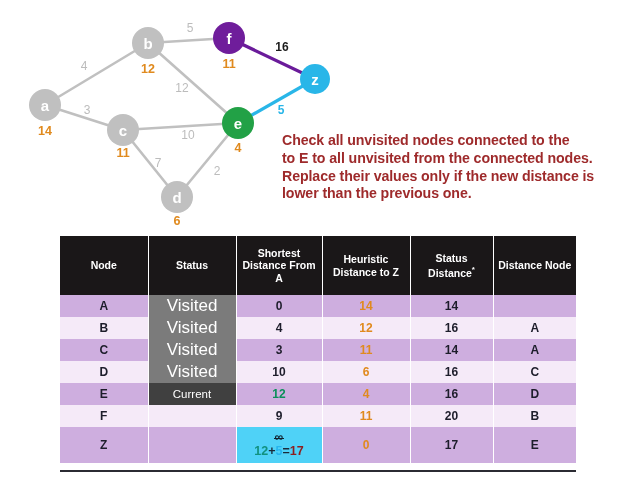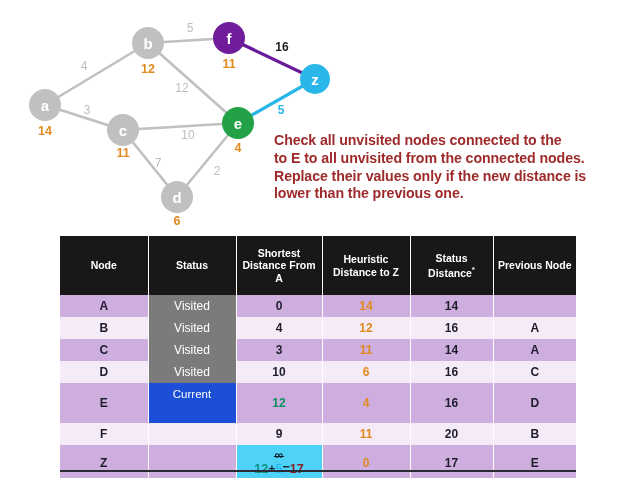--- a/index.html
+++ b/index.html
@@ -47,21 +47,21 @@
     font-family: "Liberation Sans", sans-serif;
     font-weight: bold;
     font-size: 12.5px;
     text-anchor: middle;
     dominant-baseline: central;
   }
 
   
   #instruction-text {
     position: absolute;
-    left: 274px;
+    left: 282px;
     top: 132px;
     width: 352px;
     font-family: "Liberation Sans", sans-serif;
     font-size: 14.2px;
     font-weight: bold;
     line-height: 17.8px;
     color: #9e2a2b;
     letter-spacing: -0.1px;
   }
   #instruction-text div { white-space: nowrap; }
@@ -103,33 +103,33 @@
   }
   table.dj td:last-child { border-right: none; }
   tr.row-odd td  { background: #ceaedf; }
   tr.row-even td { background: #f5eaf8; }
   tr.row-z td    { height: 36px; }
   .cell-status-visited {
     display: block;
     background: #7b7b7b;
     color: #ffffff;
     font-weight: normal;
-    font-size: 12px;
+    font-size: 17px;
     line-height: 22px;
     height: 22px;
     margin: 0;
   }
   .cell-status-current {
     display: block;
-    background: #1d4ed8;
+    background: #404040;
     color: #ffffff;
     font-weight: normal;
     font-size: 11.5px;
     line-height: 22px;
-    height: 40px;
+    height: 22px;
     margin: 0;
   }
   .heur { color: #e08a1e; font-weight: bold; }
   .sd-current { color: #0c8f5a; font-weight: bold; }
   .z-dist-cell {
     background: #4fd2f7 !important;
     line-height: 1;
     padding: 2px 0 3px 0;
   }
   .z-inf {
@@ -254,21 +254,21 @@
       <col style="width:83px">
       <col style="width:83px">
     </colgroup>
     <thead>
       <tr>
         <th>Node</th>
         <th>Status</th>
         <th>Shortest Distance From A</th>
         <th>Heuristic Distance to Z</th>
         <th><span>Status Distance</span><sup class="star">*</sup></th>
-        <th>Previous Node</th>
+        <th>Distance Node</th>
       </tr>
     </thead>
     <tbody id="dj-body">
         <tr class="row-odd">
           <td>A</td>
           <td>
             <span class="cell-status-visited">Visited</span>
           </td>
           <td>0</td>
           <td><span class="heur">14</span></td>

